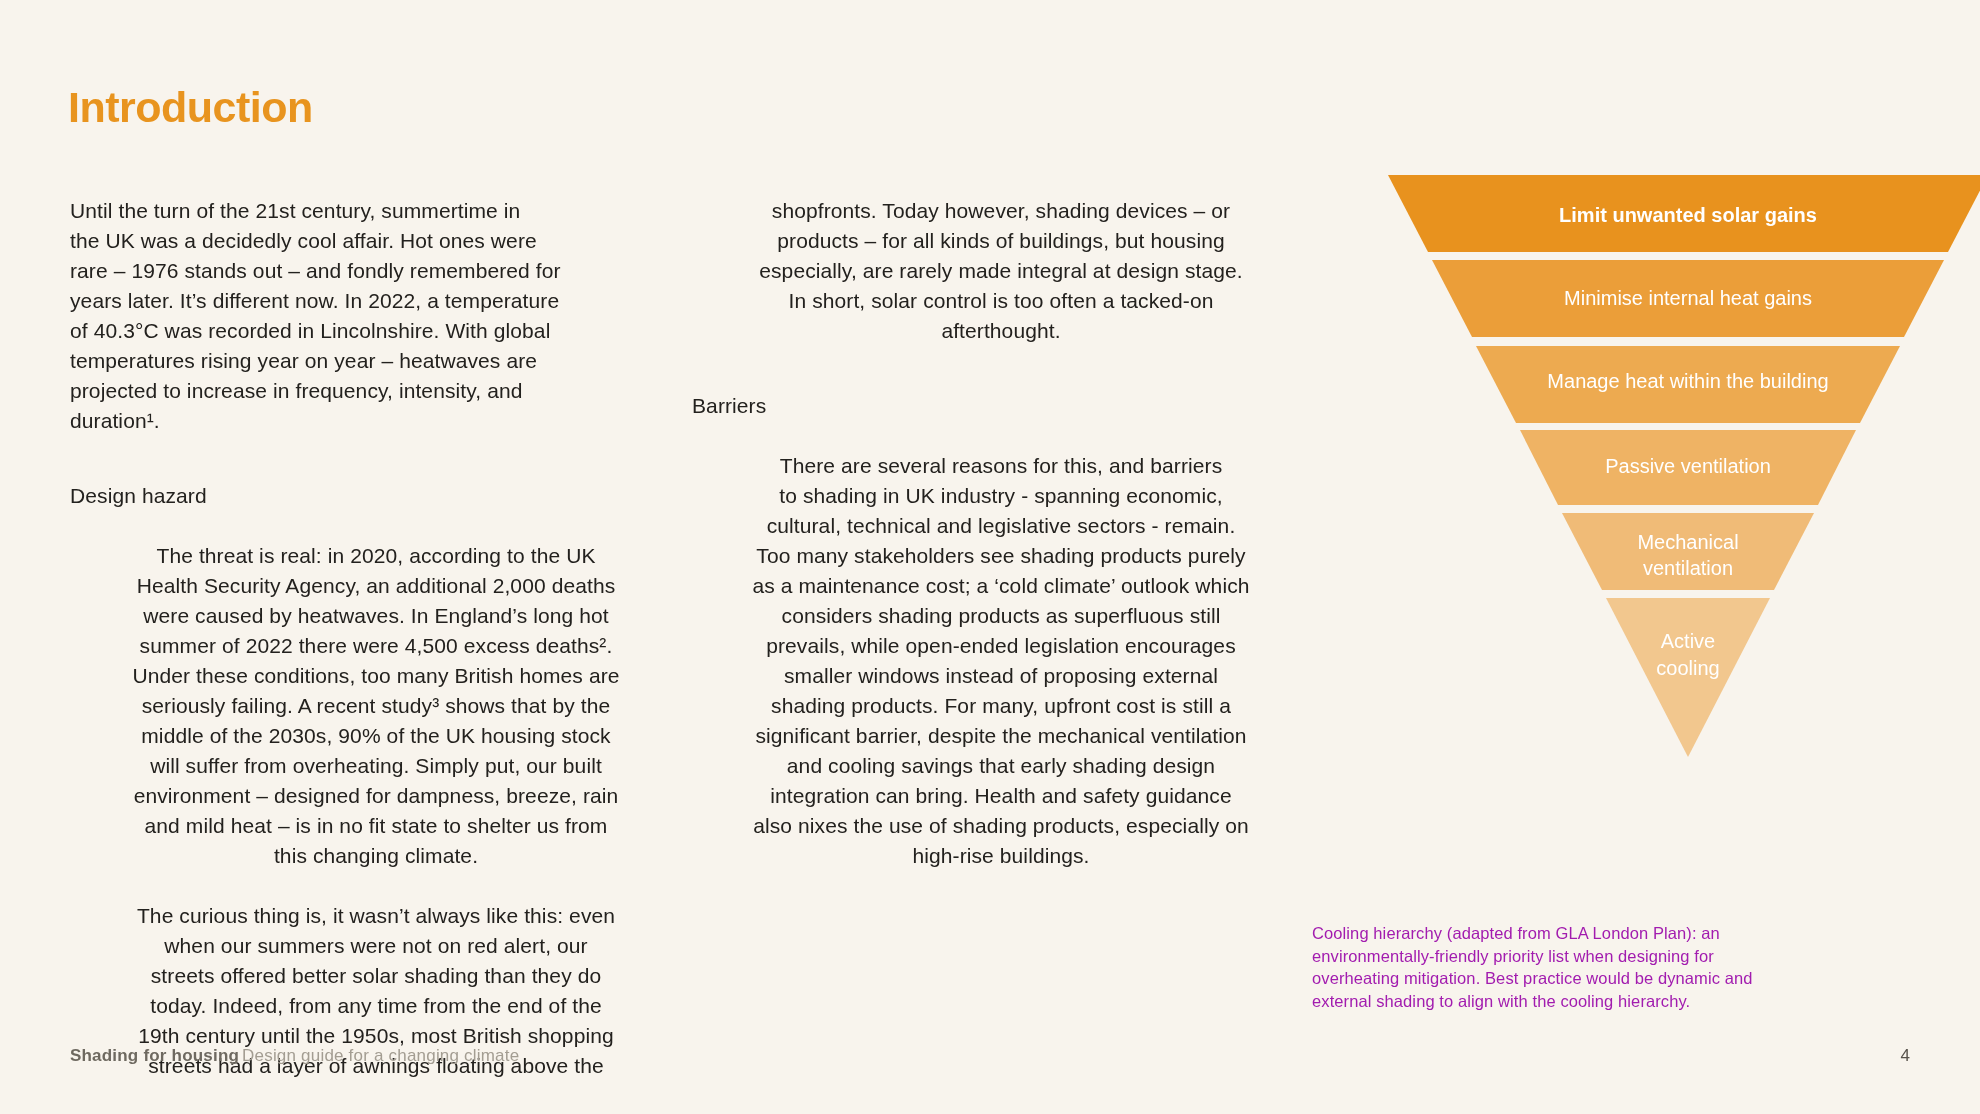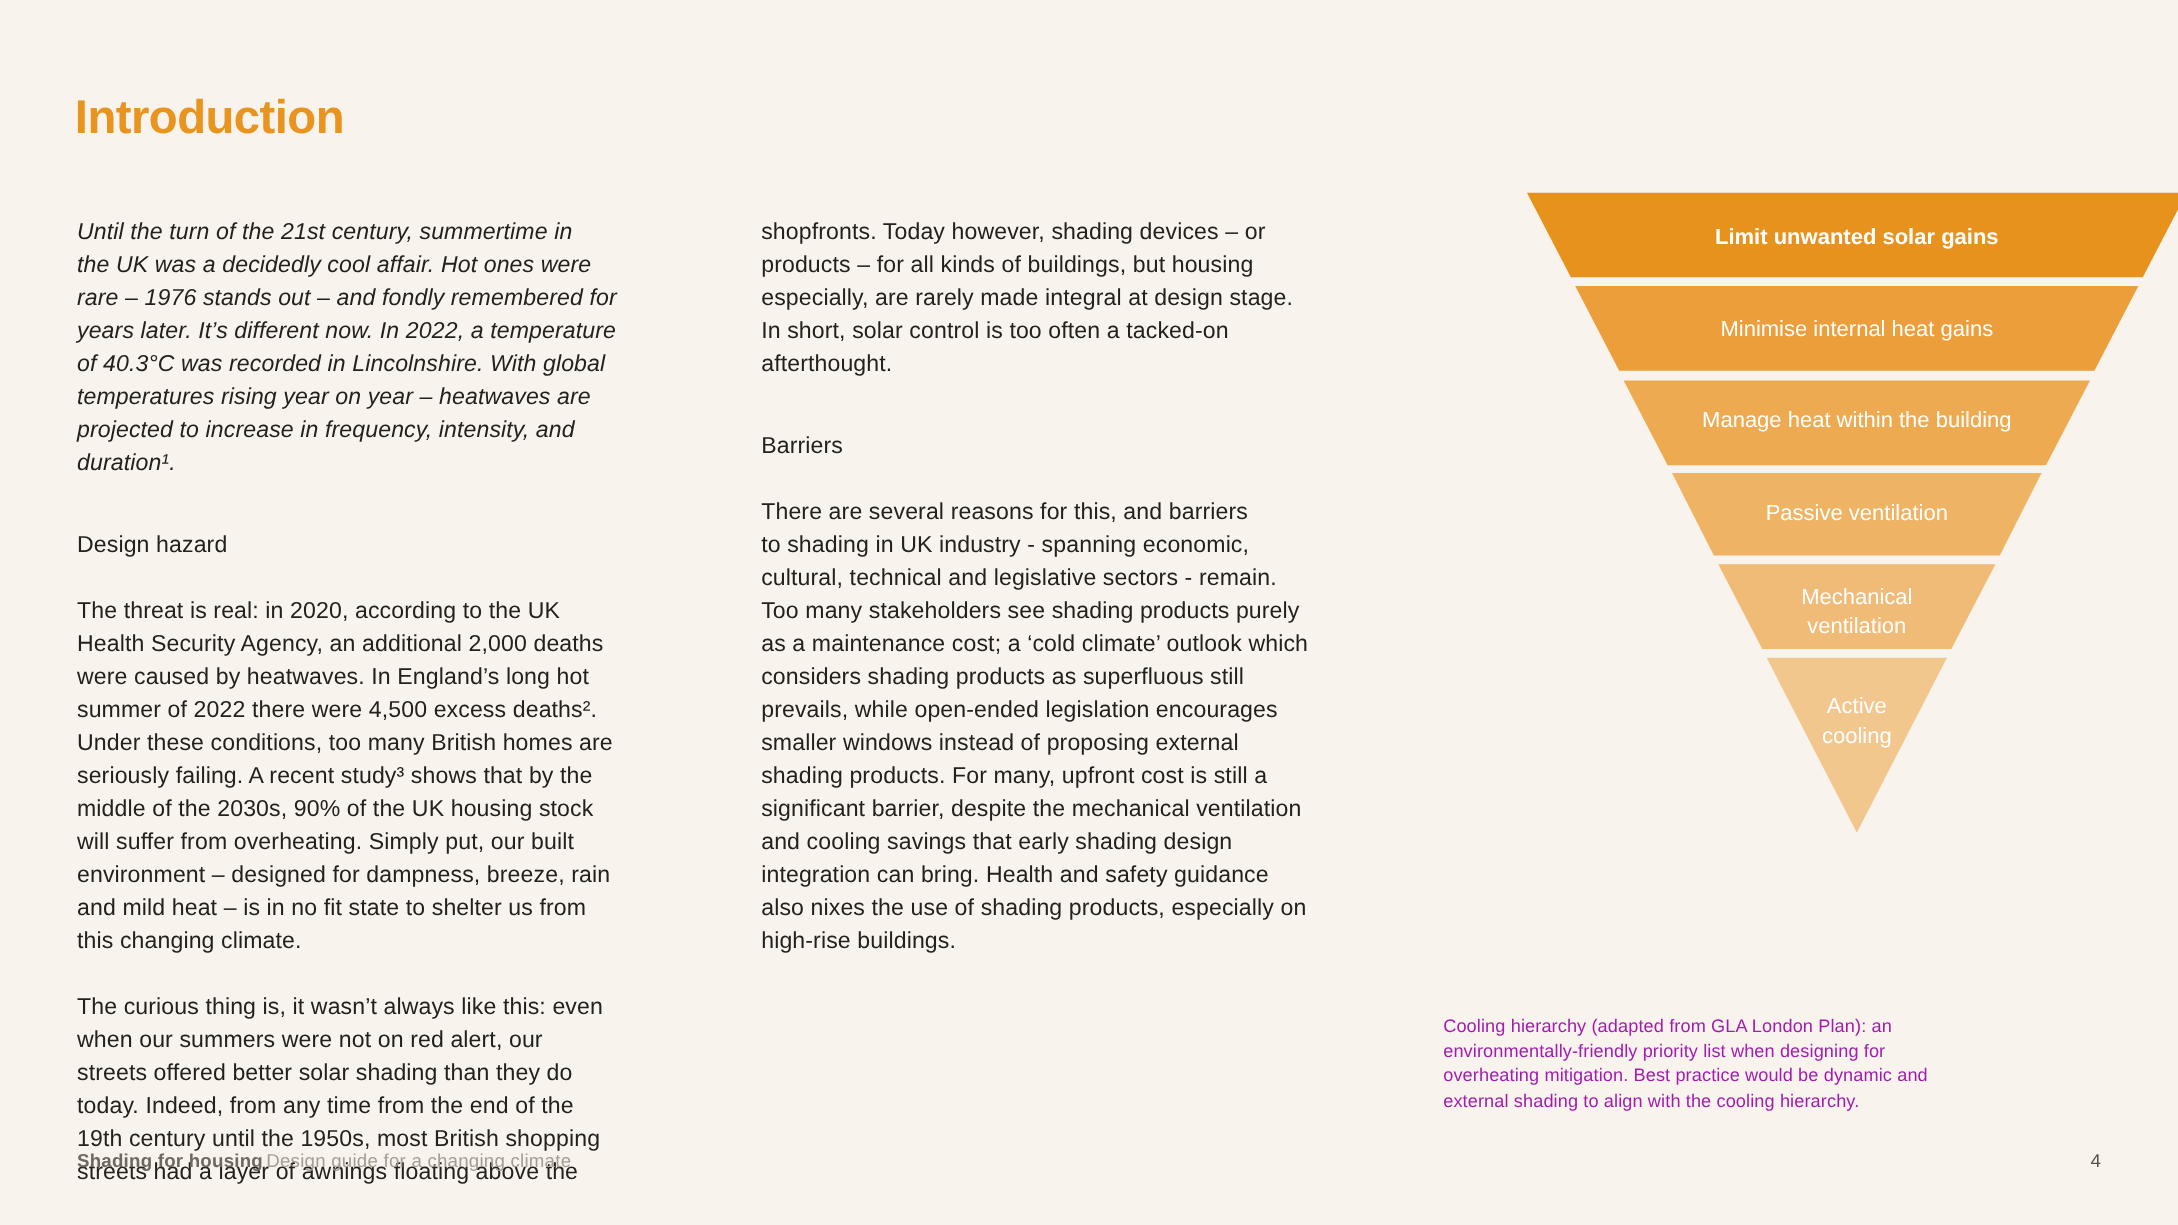--- a/index.html
+++ b/index.html
@@ -28,27 +28,27 @@
   .col {
     position: absolute;
     top: 166px;
     font-size: 21px;
     line-height: 30px;
     letter-spacing: 0.1px;
     white-space: pre-line;
   }
   .col-left  { left: 70px;  width: 612px; }
   .col-mid   { left: 692px; width: 618px; }
-  .intro-italic { font-style: italic; }
+  .intro-italic { }
   .section-heading {
     font-weight: normal;
     margin-top: 15px;
     white-space: pre-line;
   }
-  .body-par { white-space: pre-line; }
+  .body-par { white-space: pre-line; text-align: center; }
   .pyramid-wrap {
     position: absolute;
     left: 1388px;
     top: 175px;
     width: 600px;
     height: 582px;
   }
   .pyramid-wrap svg { display: block; }
   .pyr-label {
     fill: #ffffff;

